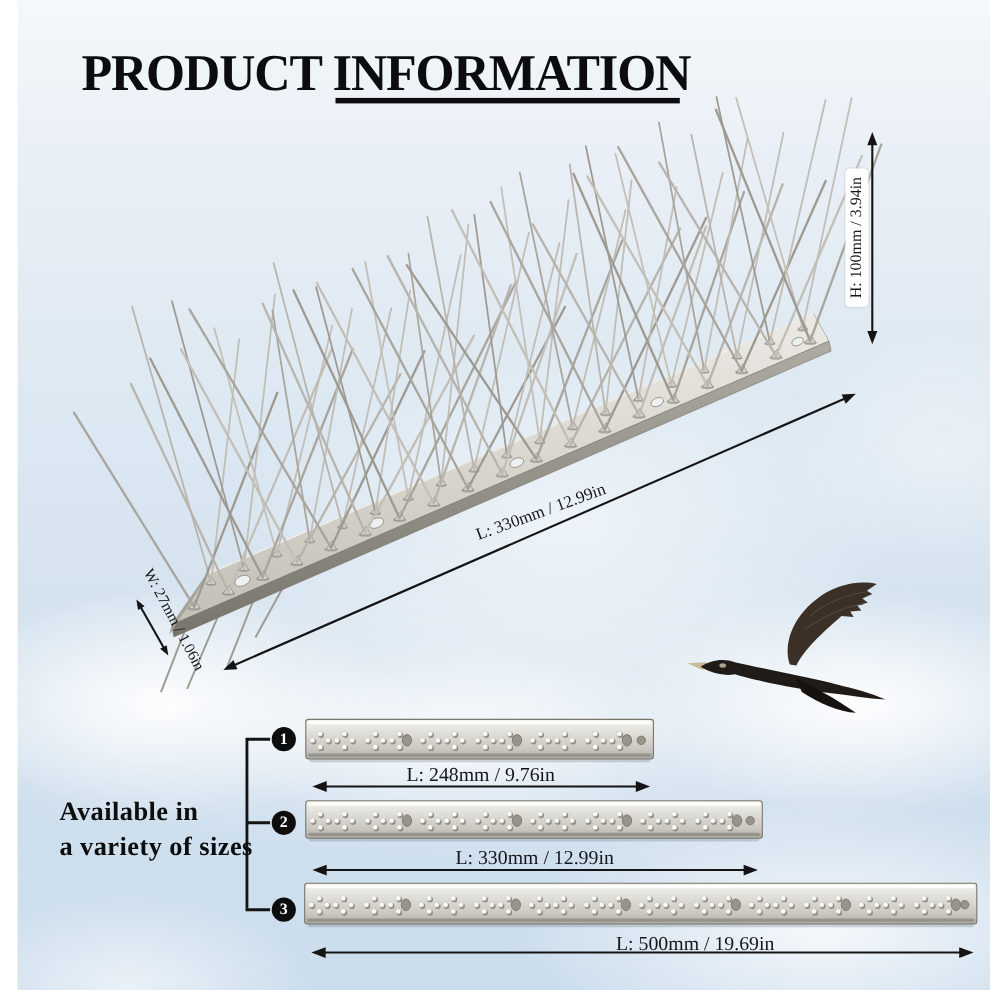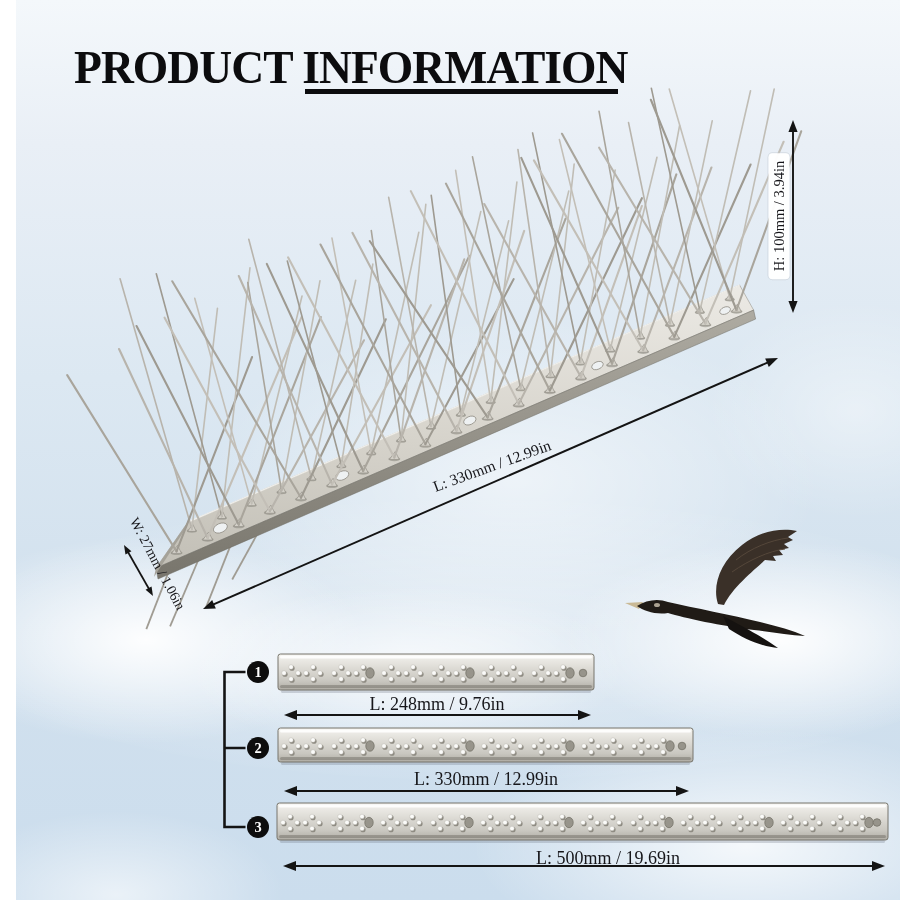--- a/index.html
+++ b/index.html
@@ -34,21 +34,21 @@
     transform:translate(-50%,-50%) rotate(-90deg);
     background:rgba(255,255,255,.96);padding:2px 8px;border-radius:4px;
     box-shadow:0 0 0 1px rgba(195,202,210,.55);
   }
   .dim-l{left:476px;top:466px;transform:translate(-50%,-50%) rotate(-20deg);font-size:15.5px;}
   .dim-w{left:141px;top:564px;transform:translate(-50%,-50%) rotate(62deg);font-size:14px;}
 
   .size-label{position:absolute;color:#16161a;font-size:18px;white-space:nowrap;transform:translateX(-50%);}
   .sl1{left:421px;top:694px;}
   .sl2{left:470px;top:769px;}
-  .sl3{left:592px;top:848px;}
+  .sl3{left:616px;top:848px;}
 
   .sizes-heading{
     position:absolute;left:38px;top:722px;color:#0d0d0d;
     font-size:24px;font-weight:bold;line-height:32px;letter-spacing:.4px;
   }
   .num-badge{
     position:absolute;width:22px;height:22px;border-radius:50%;background:#0d0d0d;
     color:#ffffff;font-size:14.5px;font-weight:bold;text-align:center;line-height:22px;
   }
   .nb1{left:231px;top:661px;}
@@ -737,20 +737,24 @@
       </g>
   </svg>
 
   <div class="page-title">PRODUCT INFORMATION</div>
   <div class="title-underline"></div>
 
   <div class="dim dim-h">H: 100mm / 3.94in</div>
   <div class="dim dim-l">L: 330mm / 12.99in</div>
   <div class="dim dim-w">W: 27mm / 1.06in</div>
 
+  <div class="sizes-heading">
+    <div>Available in</div>
+    <div>a variety of sizes</div>
+  </div>
 
   <div class="num-badge nb1">1</div>
   <div class="num-badge nb2">2</div>
   <div class="num-badge nb3">3</div>
 
   <div class="size-label sl1">L: 248mm / 9.76in</div>
   <div class="size-label sl2">L: 330mm / 12.99in</div>
   <div class="size-label sl3">L: 500mm / 19.69in</div>
 </div>
 

